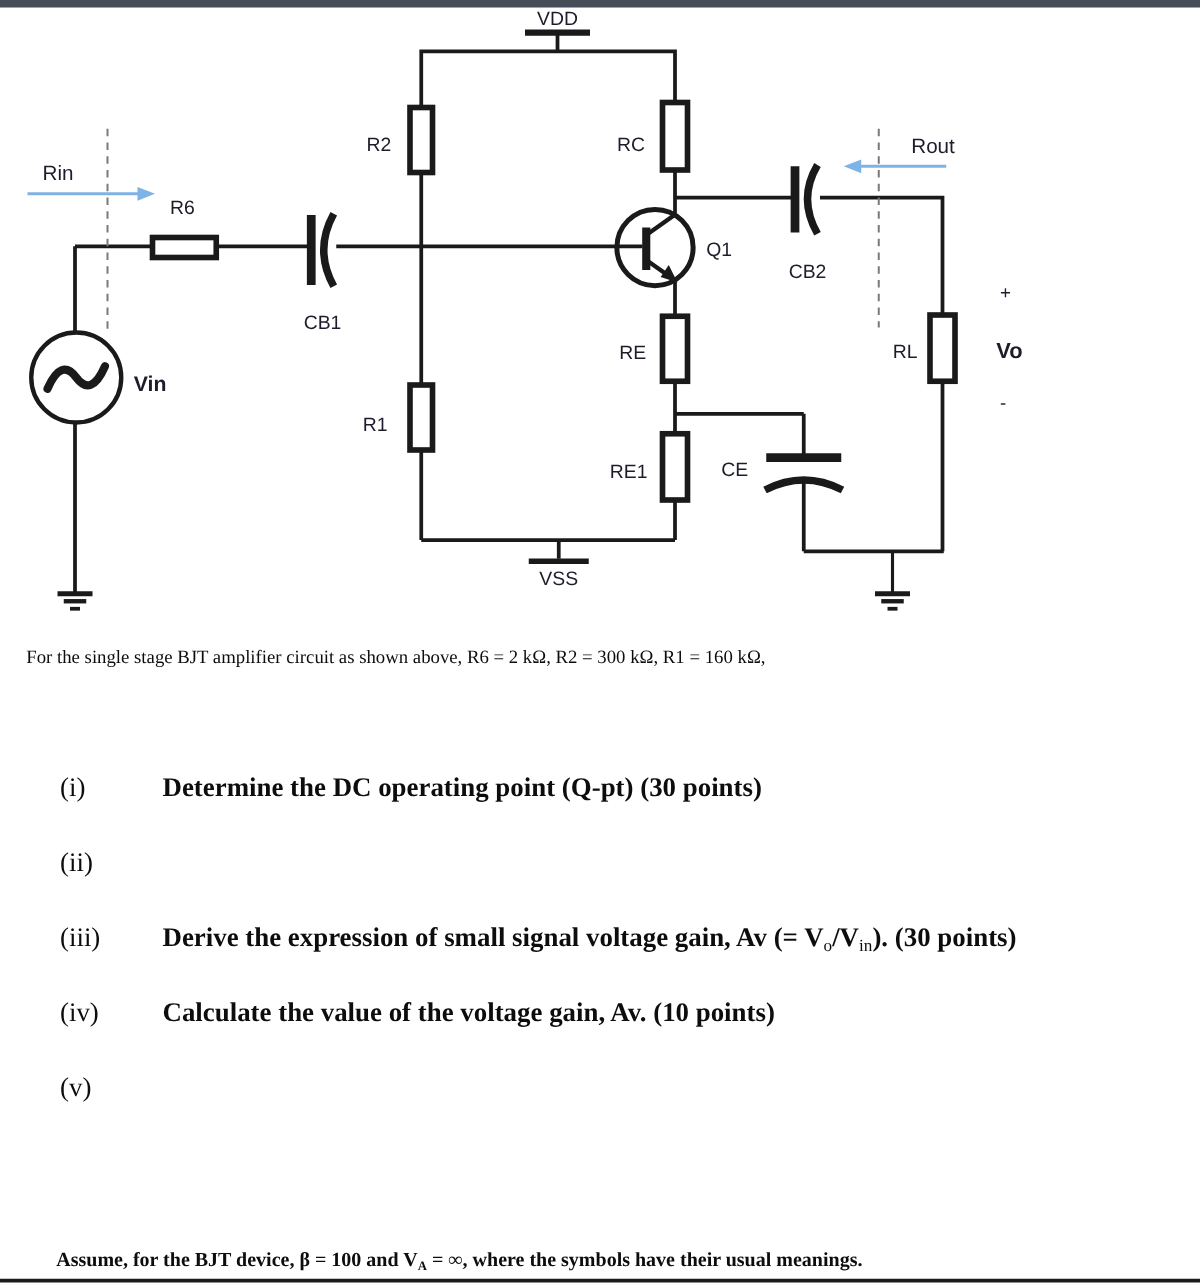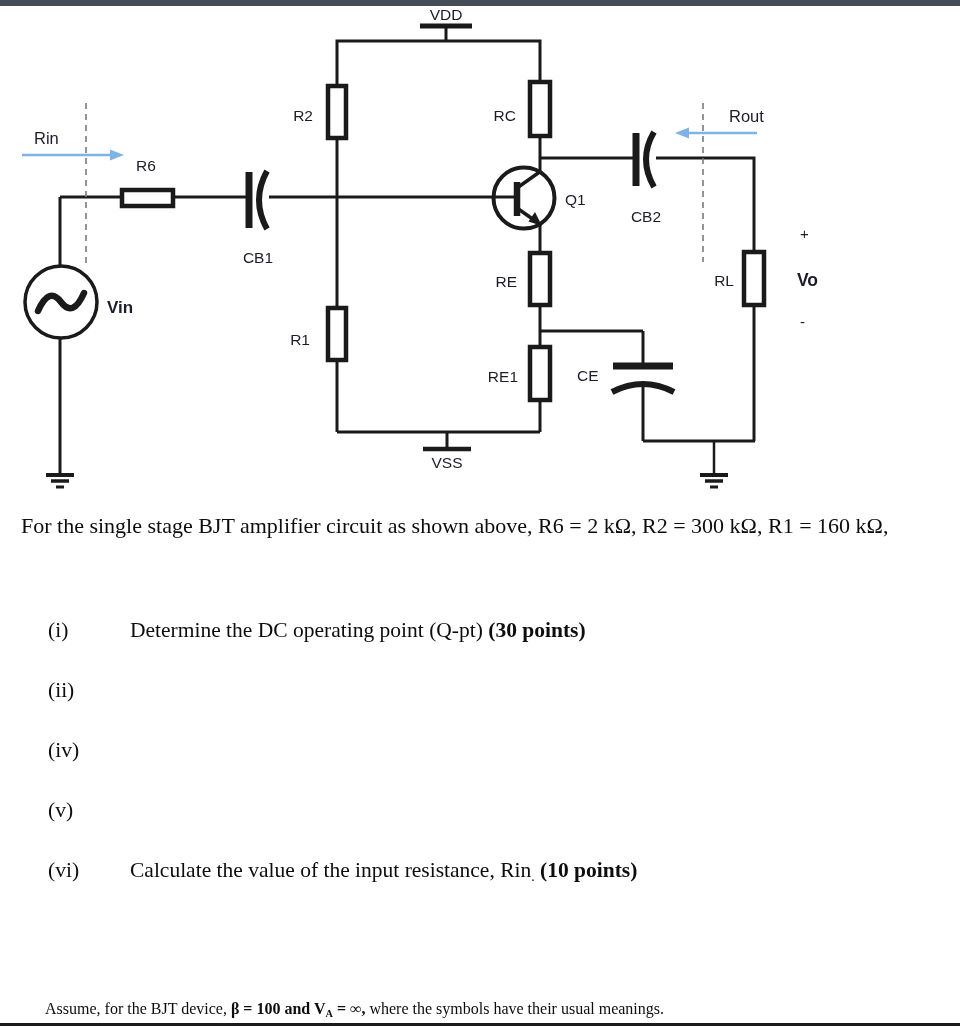--- a/index.html
+++ b/index.html
@@ -2,26 +2,26 @@
 <html><head>
 <meta charset="utf-8">
 <style>
   html,body{margin:0;padding:0;background:#ffffff;}
   body{width:960px;height:1030px;position:relative;overflow:hidden;
        font-family:"Liberation Serif",serif;color:#0d0d0d;}
   .topbar{position:absolute;left:0;top:0;width:960px;height:6px;background:#454d59;}
   .circuit-wrap{position:absolute;left:0;top:0;width:847px;height:500px;}
   svg text{font-family:"Liberation Sans",sans-serif;fill:#1c1c2b;}
   .intro{position:absolute;left:21px;top:511px;width:938px;
-         font-size:22px;line-height:30px;white-space:nowrap;}
+         font-size:15px;line-height:30px;white-space:nowrap;}
   .questions{position:absolute;left:0;top:618px;width:960px;}
   .q-row{position:relative;height:60px;white-space:nowrap;}
   .q-num{position:absolute;left:48px;top:0;font-size:21.5px;}
   .q-text{position:absolute;left:130px;top:0;font-size:21.5px;}
-  .seg-normal{font-weight:400;}
+  .seg-normal{font-weight:700;}
   .seg-bold{font-weight:700;}
   .seg-sub{font-size:0.64em;vertical-align:-0.28em;}
   .seg-boldsub{font-size:0.64em;vertical-align:-0.28em;font-weight:700;}
   .assumption{position:absolute;left:45px;top:1000px;width:930px;
               font-size:16px;white-space:nowrap;}
   .bottom-rule{position:absolute;left:0;top:1023px;width:960px;height:3px;background:#1a1a1a;}
 </style>
 </head>
 <body>
 
@@ -151,26 +151,27 @@
 
 <div class="questions" id="question-list">
     <div class="q-row">
       <span class="q-num">(i)</span>
       <span class="q-text"><span class="seg-normal">Determine the DC operating point (Q-pt) </span><span class="seg-bold">(30 points)</span></span>
     </div>
     <div class="q-row">
       <span class="q-num">(ii)</span>
     </div>
     <div class="q-row">
+      <span class="q-num">(iii)</span>
+      <span class="q-text"><span class="seg-normal">Derive the expression of small signal voltage gain, Av (= V</span><span class="seg-sub">o</span><span class="seg-normal">/V</span><span class="seg-sub">in</span><span class="seg-normal">). </span><span class="seg-bold">(30 points)</span></span>
+    </div>
+    <div class="q-row">
       <span class="q-num">(iv)</span>
+      <span class="q-text"><span class="seg-normal">Calculate the value of the voltage gain, Av. </span><span class="seg-bold">(10 points)</span></span>
     </div>
     <div class="q-row">
       <span class="q-num">(v)</span>
-    </div>
-    <div class="q-row">
-      <span class="q-num">(vi)</span>
-      <span class="q-text"><span class="seg-normal">Calculate the value of the input resistance, Rin</span><span class="seg-sub">.</span><span class="seg-normal"> </span><span class="seg-bold">(10 points)</span></span>
     </div>
   </div>
 
 <div class="assumption" id="assumption-line"><span class="seg-normal">Assume, for the BJT device, </span><span class="seg-bold">β = 100 and V</span><span class="seg-boldsub">A</span><span class="seg-bold"> = ∞,</span><span class="seg-normal"> where the symbols have their usual meanings.</span></div>
 
 <div class="bottom-rule"></div>
 
 </body></html>

